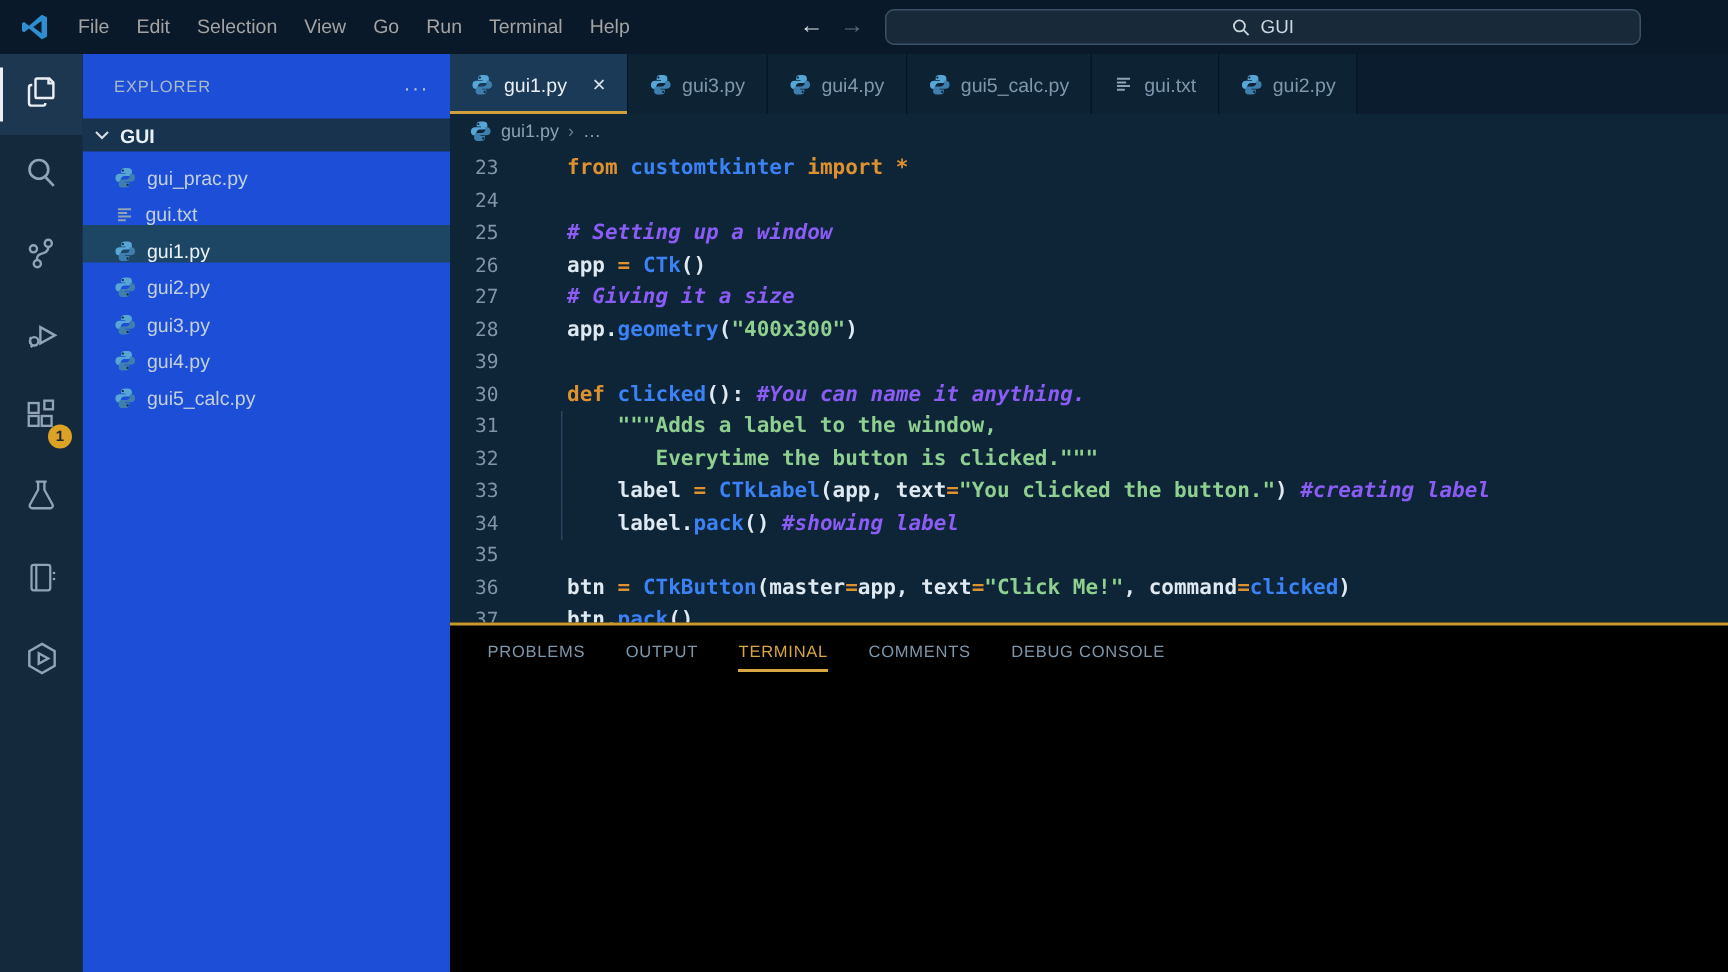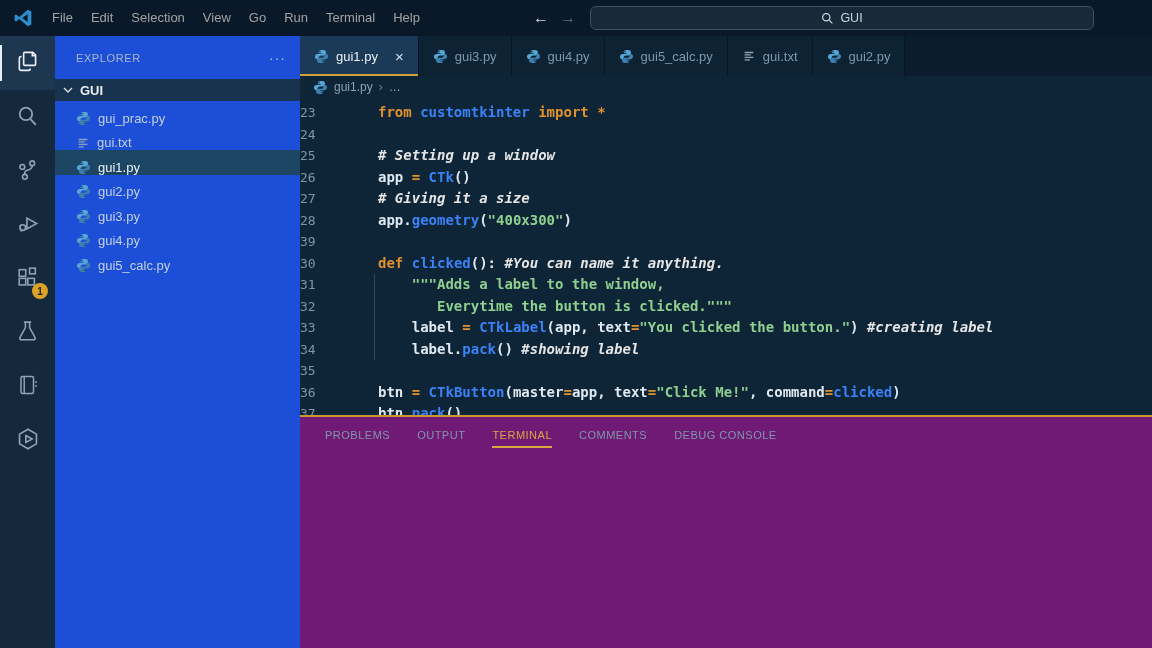--- a/index.html
+++ b/index.html
@@ -65,33 +65,33 @@
     display:flex; align-items:center; gap:6px; padding-left:13px;
     color:#8ca1b3; font-size:12px; }
   .breadcrumb svg { flex:none; }
   .crumb-sep { color:#6c8093; font-size:12px; }
 
   .code { position:absolute; left:0; top:62px; right:0; height:353px; overflow:hidden;
     padding-top:4px; font-family:"DejaVu Sans Mono", monospace; font-weight:bold;
     font-size:14px; }
   .code-line { position:relative; display:flex; height:21.5px; line-height:21.5px;
     white-space:pre; }
-  .ln { flex:none; width:49px; text-align:left; color:#8295a6; font-size:13px;
+  .ln { flex:none; width:49px; text-align:center; color:#8295a6; font-size:13px;
     font-weight:normal; }
   .lc { padding-left:29px; }
   .indent-guide { position:absolute; left:74px; top:0; bottom:0; width:1px;
     background:#2a4761; }
   .tok-kw { color:#e0912f; }
   .tok-fn { color:#3b82f6; }
   .tok-pl { color:#dfe9f2; }
   .tok-st { color:#8fcf8f; }
-  .tok-cm { color:#e5e5e5; font-style:italic;margin-top:44px; }
-
-  
-  .panel { position:absolute; left:0; top:379px; right:0; bottom:0; background:#701a75;
+  .tok-cm { color:#8b5cf6; font-style:italic;margin-top:44px; }
+
+  
+  .panel { position:absolute; left:0; top:379px; right:0; bottom:0; background:#000000;
     border-top:2px solid #c9992e; }
   .panel { top:379px; } 
   .panel-tabs { display:flex; gap:27px; padding-left:25px; height:36px;
     align-items:center; }
   .panel-tab { position:relative; font-size:11px; letter-spacing:0.5px;
     color:#7e97ab; line-height:36px; height:36px; }
   .panel-tab.active { color:#d9a741; }
   .panel-tab.active::after { content:""; position:absolute; left:0; right:0;
     bottom:5px; height:2px; background:#d9a741; }
 </style>

